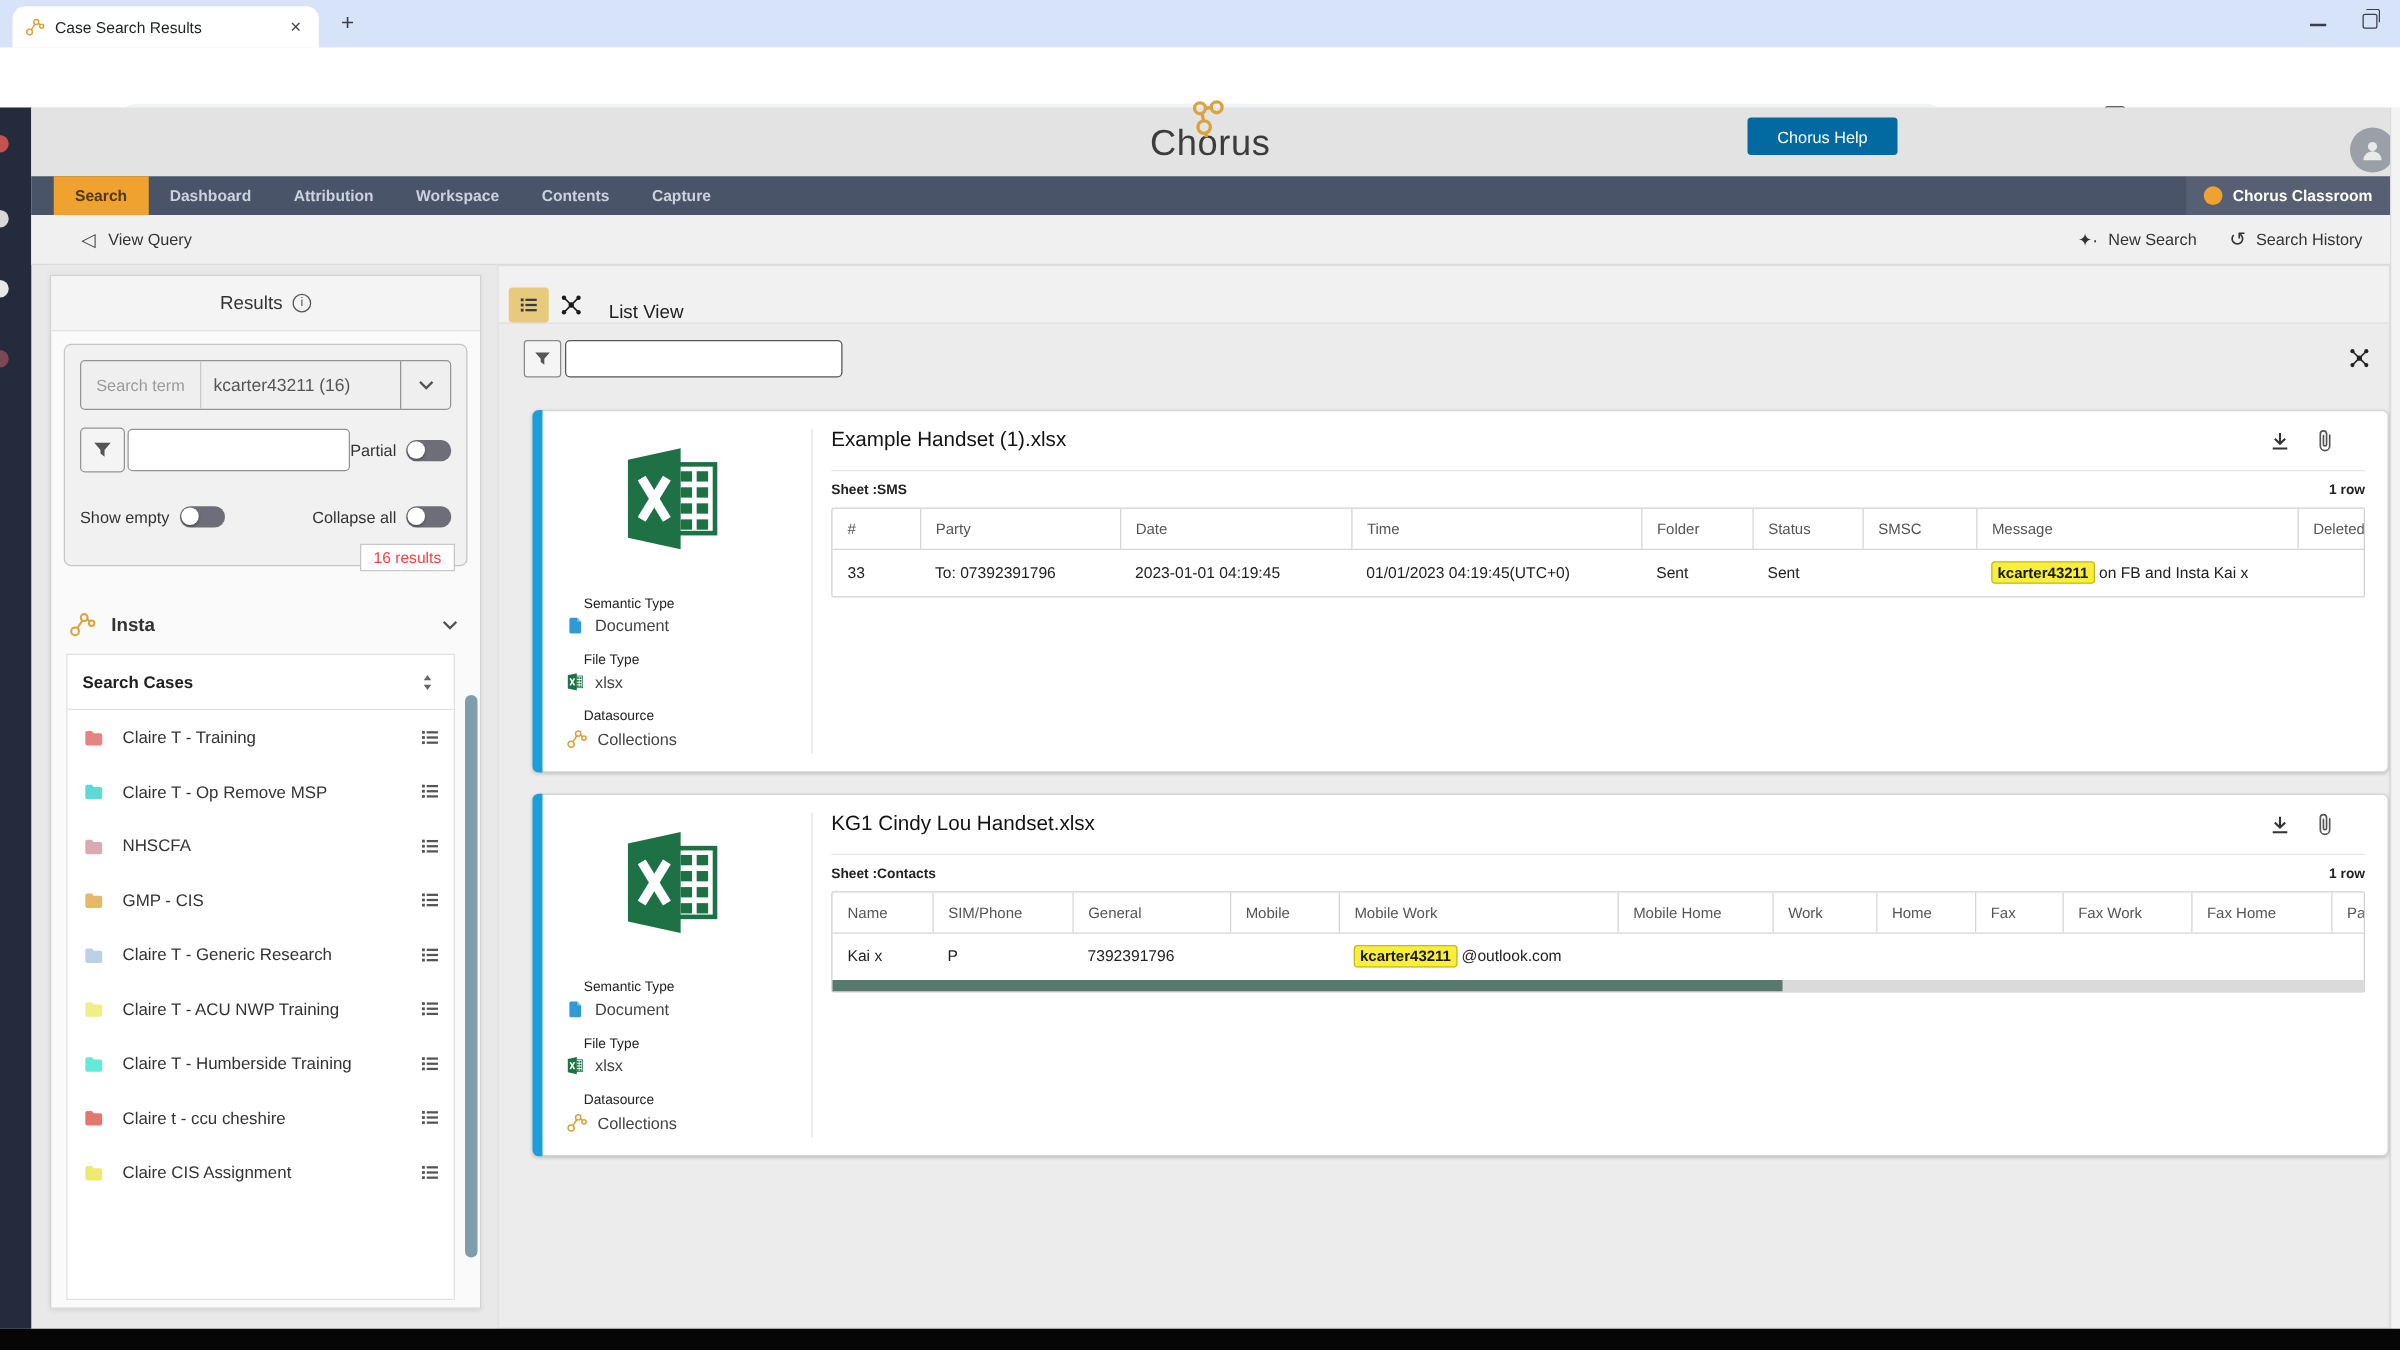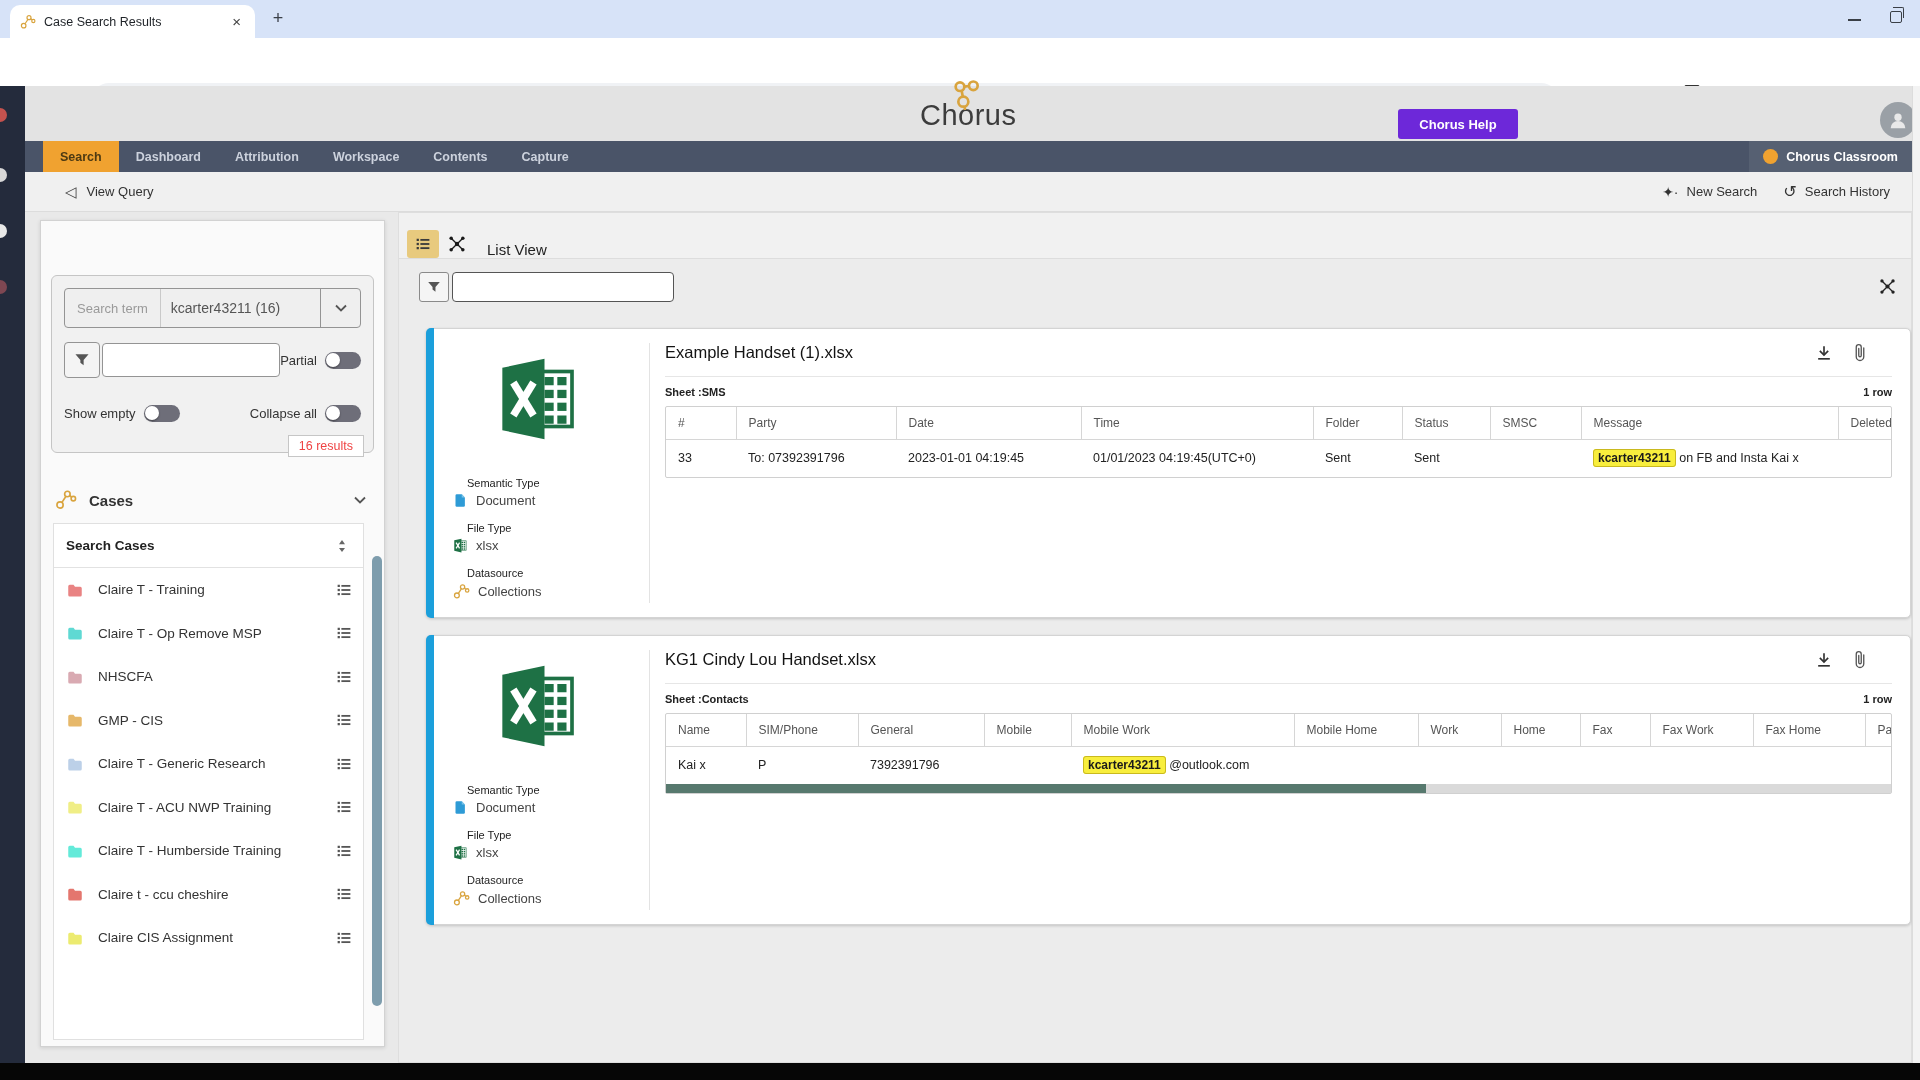--- a/index.html
+++ b/index.html
@@ -31,21 +31,21 @@
 
   
   .left-strip { position:absolute; left:0; top:86px; width:25px; height:977px; background:#242b3c; overflow:hidden; }
   .strip-dot { position:absolute; left:-7px; width:14px; height:14px; border-radius:50%; }
   .bottombar { position:absolute; left:0; top:1063px; width:1920px; height:17px; background:#060606; }
   .win-scrollstrip { position:absolute; left:1912px; top:86px; width:8px; height:977px; background:#f3f3f3; border-left:1px solid #dcdcdc; }
 
   .app-header { position:absolute; left:25px; top:86px; width:1887px; height:55px; background:#e3e3e3; }
   .logo { position:absolute; left:895px; top:13px; font-size:29px; color:#3c3c3c; letter-spacing:0.5px; }
   .logo-molecule { position:absolute; left:930px; top:78px; }
-  .help-btn { position:absolute; left:1373px; top:23px; width:120px; height:30px; background:#6d28d9; border-radius:3px; color:#fff; font-weight:bold; font-size:13px; display:flex; align-items:center; justify-content:center; }
+  .help-btn { position:absolute; left:1373px; top:8px; width:120px; height:30px; background:#0369a1; border-radius:3px; color:#fff; font-weight:normal; font-size:13px; display:flex; align-items:center; justify-content:center; }
   .header-avatar { position:absolute; left:1855px; top:16px; width:36px; height:36px; border-radius:50%; background:#9aa0a6; display:flex; align-items:center; justify-content:center; color:#e8e8e8; }
 
   .navbar { position:absolute; left:25px; top:141px; width:1887px; height:31px; background:#4a5468; display:flex; align-items:stretch; }
   .nav-item { display:flex; align-items:center; padding:0 17px; font-size:12.5px; font-weight:bold; color:#ccd2dd; }
   .nav-item.active { background:#f0a230; color:#4d3a12; margin-left:18px; }
   .nav-right { margin-left:auto; display:flex; align-items:center; gap:8px; padding:0 14px; background:rgba(255,255,255,0.07); }
   .classroom-dot { width:15px; height:15px; border-radius:50%; background:#f0a230; }
   .classroom-label { color:#fff; font-weight:bold; font-size:12.5px; }
 
   .query-bar { position:absolute; left:25px; top:172px; width:1887px; height:40px; background:#f0f0f0; border-bottom:1px solid #dcdcdc; display:flex; align-items:center; }
@@ -349,20 +349,24 @@
       <span>New Search</span>
     </div>
     <div class="qb-act">
       <span class="hist">↺</span>
       <span>Search History</span>
     </div>
   </div>
 </div>
 
 <div class="sidebar">
+  <div class="sb-title">
+    <span>Results</span>
+    <span class="info-i">i</span>
+  </div>
 
   <div class="filter-panel">
     <div class="term-select">
       <span class="term-label">Search term</span>
       <span class="term-value">kcarter43211 (16)</span>
       <span class="term-chevron">
         <svg class="icon" width="20" height="20">
             <use href="#sym-chevron"></use>
           </svg>
       </span>
@@ -390,21 +394,21 @@
       </span>
     </div>
   </div>
 
   <div class="results-badge">16 results</div>
 
   <div class="cases-hdr">
     <svg class="icon mol-gold" width="22" height="22">
         <use href="#sym-molecule"></use>
       </svg>
-    <span class="cases-hdr-label">Cases</span>
+    <span class="cases-hdr-label">Insta</span>
     <svg class="icon chev" width="20" height="20">
         <use href="#sym-chevron"></use>
       </svg>
   </div>
 
   <div class="cases-box">
     <div class="search-cases">
       <span>Search Cases</span>
       <svg class="icon sort" width="18" height="18">
           <use href="#sym-sort"></use>

